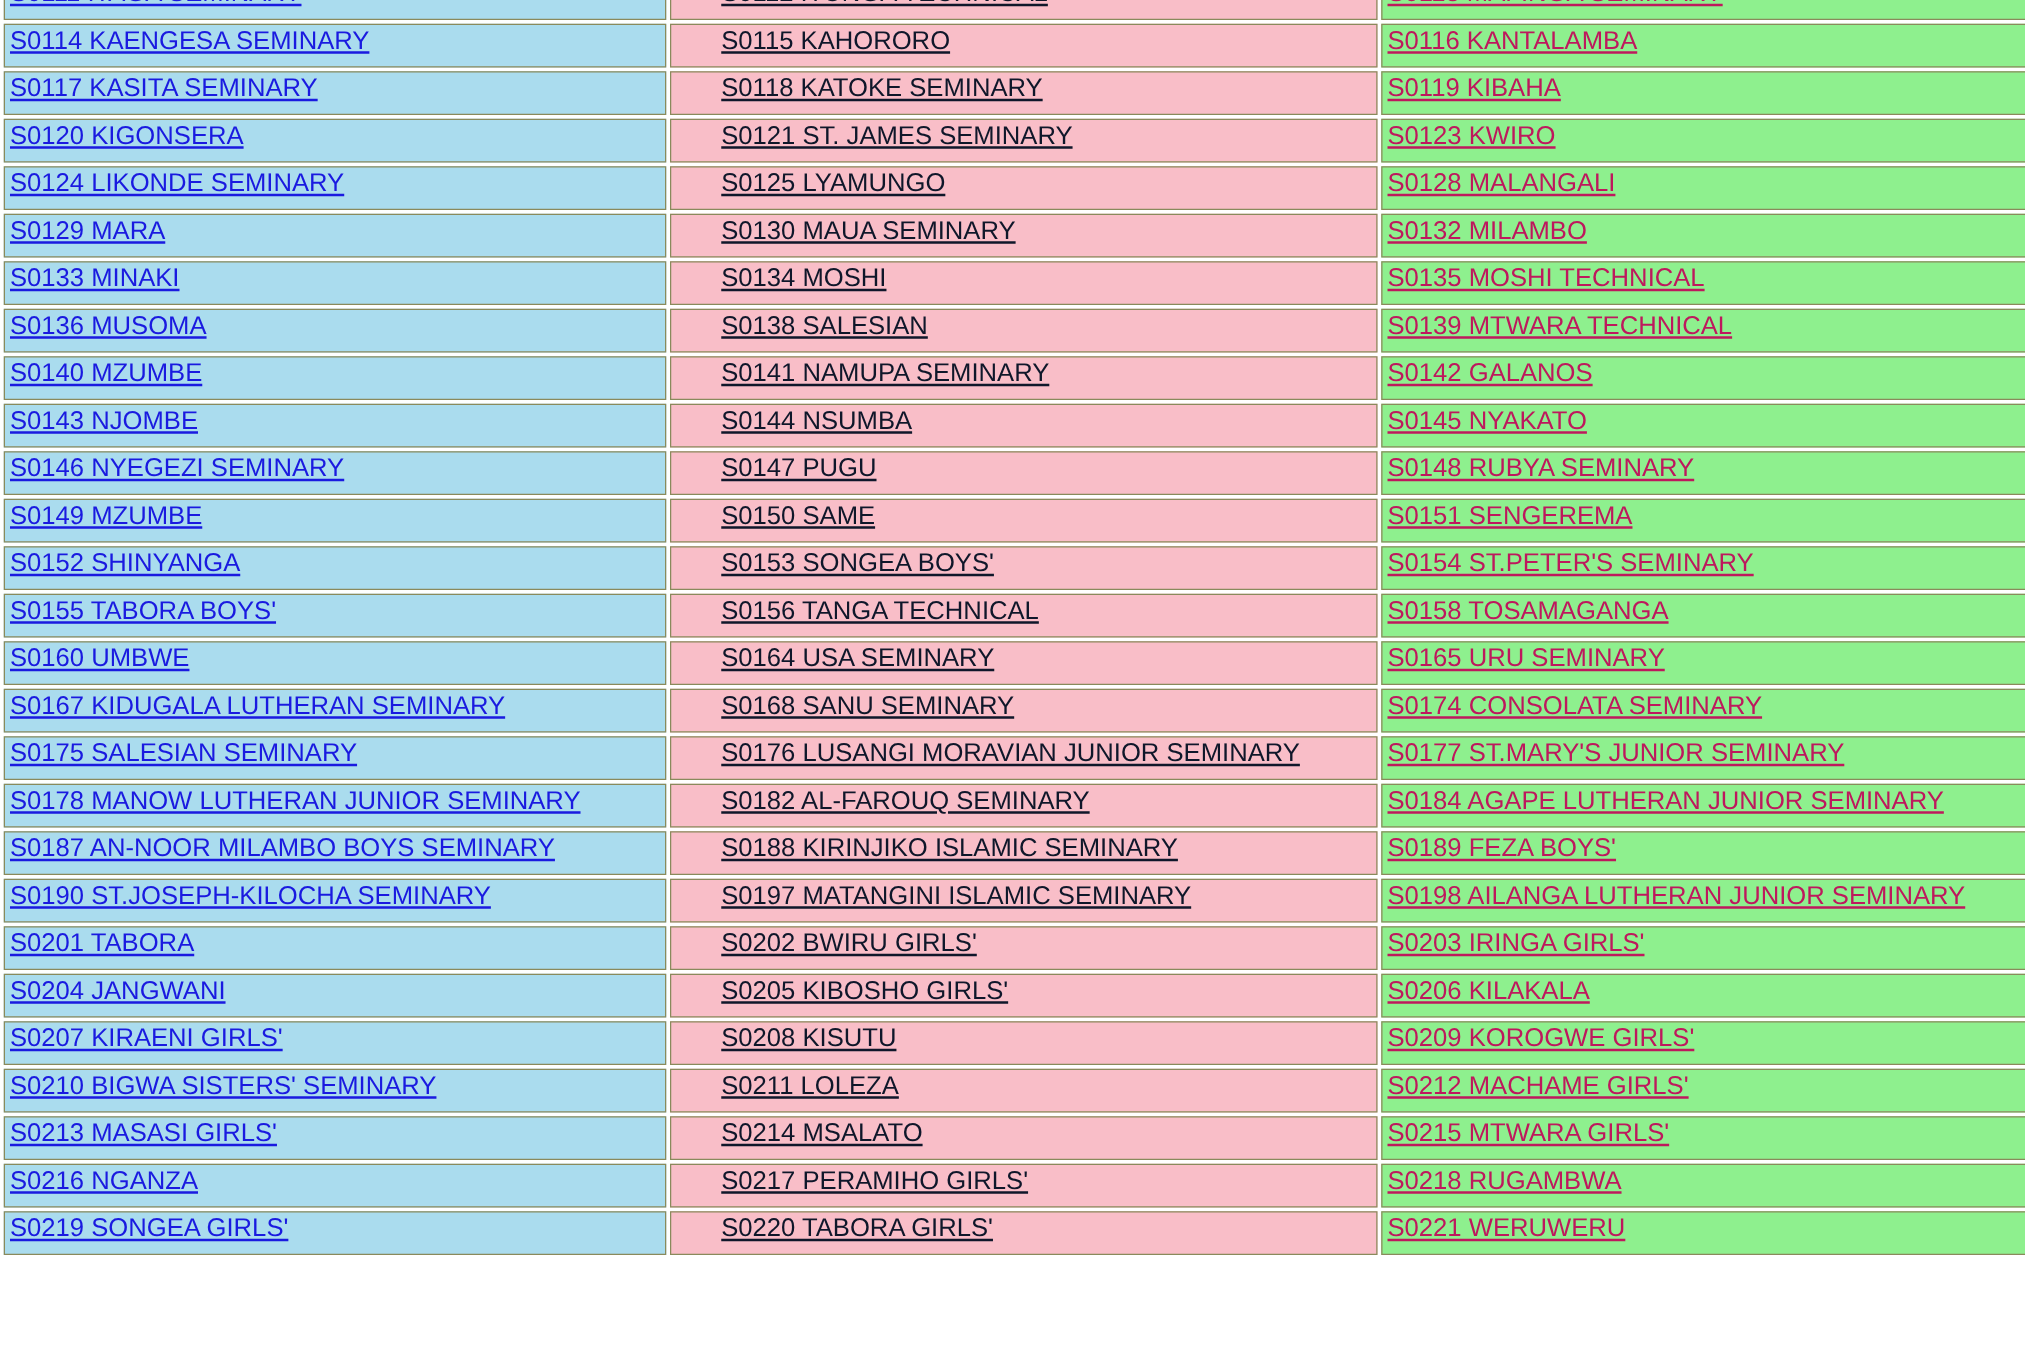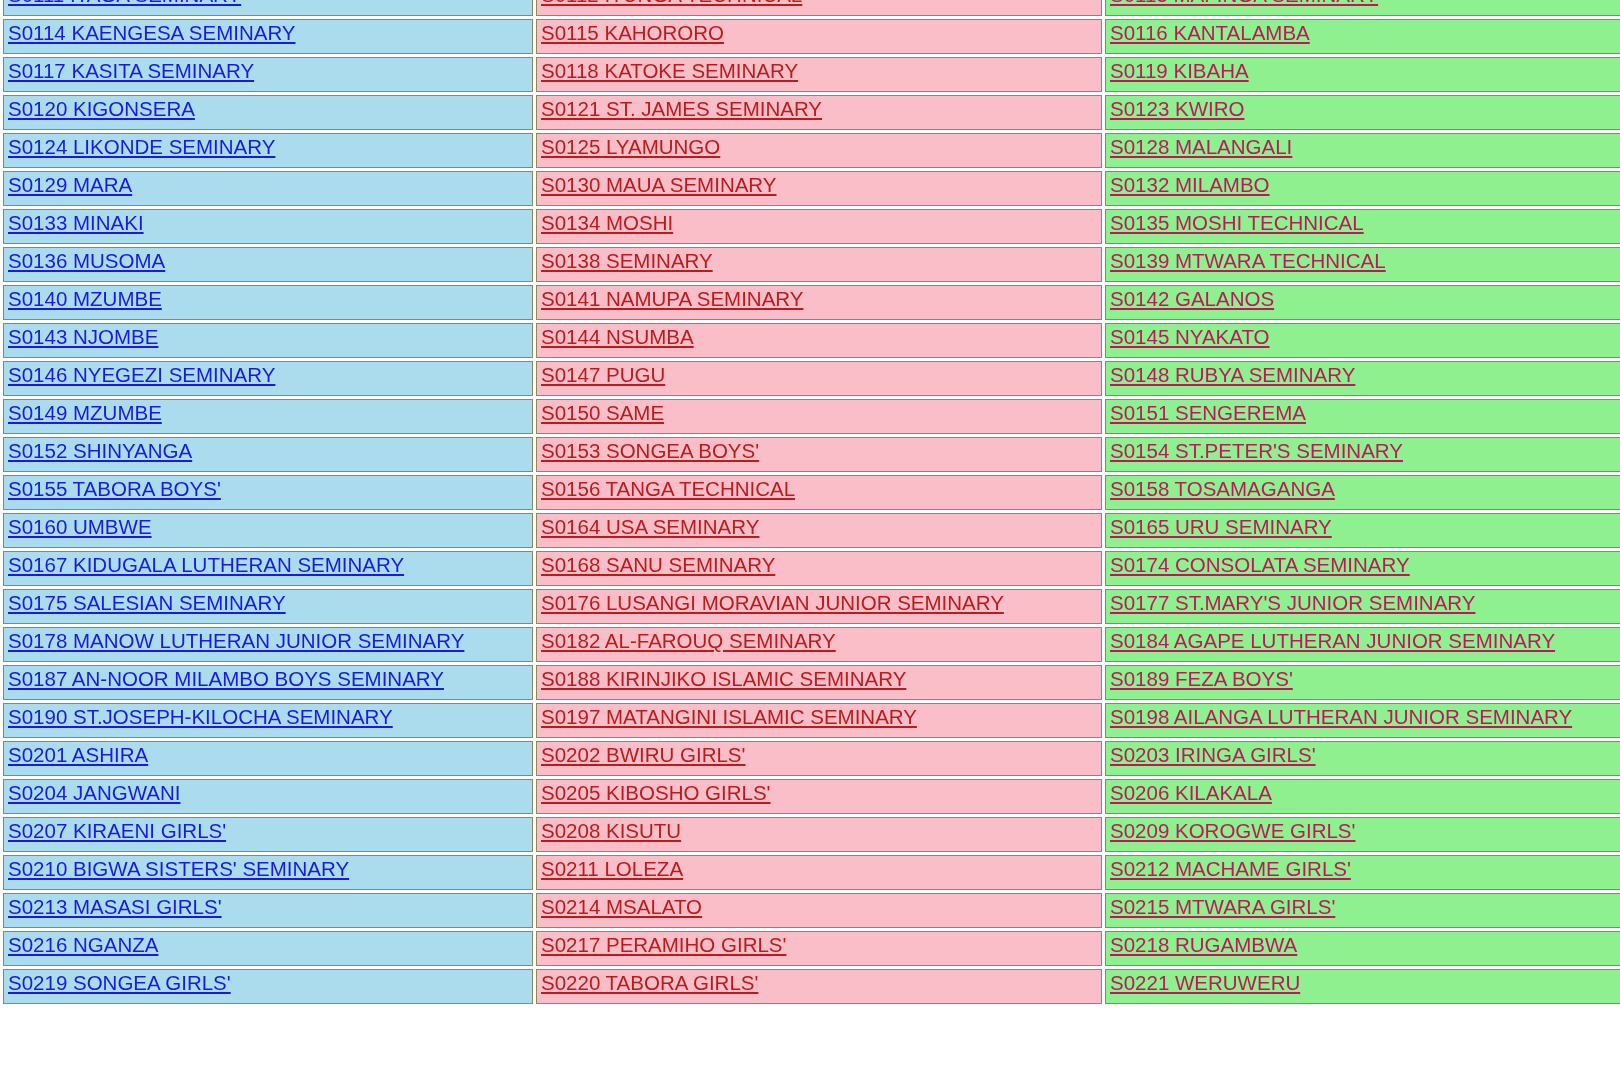--- a/index.html
+++ b/index.html
@@ -37,21 +37,21 @@
   }
   td.col-a { width: 520px; background: #aadcee; }
   td.col-b { width: 556px; background: #f9bec8; }
   td.col-c { width: 520px; background: #8ef08e; }
   a.school-link {
     color: #1a1ae0;
     text-decoration: underline;
     white-space: normal;
     word-break: normal;
   }
-  td.col-b a.school-link { color: #b91c1c; }
+  td.col-b a.school-link { color: #0f172a; margin-left: 36px; }
   td.col-c a.school-link { color: #be185d; }
   
   #sheet .shift {
     position: absolute;
     left: 0;
     top: -22px;
     width: 1620px;
   }
 </style>
 </head>
@@ -91,21 +91,21 @@
             <td class="col-b"><a class="school-link" href="#">S0130 MAUA SEMINARY</a></td>
             <td class="col-c"><a class="school-link" href="#">S0132 MILAMBO</a></td>
           </tr>
           <tr>
             <td class="col-a"><a class="school-link" href="#">S0133 MINAKI</a></td>
             <td class="col-b"><a class="school-link" href="#">S0134 MOSHI</a></td>
             <td class="col-c"><a class="school-link" href="#">S0135 MOSHI TECHNICAL</a></td>
           </tr>
           <tr>
             <td class="col-a"><a class="school-link" href="#">S0136 MUSOMA</a></td>
-            <td class="col-b"><a class="school-link" href="#">S0138 SEMINARY</a></td>
+            <td class="col-b"><a class="school-link" href="#">S0138 SALESIAN</a></td>
             <td class="col-c"><a class="school-link" href="#">S0139 MTWARA TECHNICAL</a></td>
           </tr>
           <tr>
             <td class="col-a"><a class="school-link" href="#">S0140 MZUMBE</a></td>
             <td class="col-b"><a class="school-link" href="#">S0141 NAMUPA SEMINARY</a></td>
             <td class="col-c"><a class="school-link" href="#">S0142 GALANOS</a></td>
           </tr>
           <tr>
             <td class="col-a"><a class="school-link" href="#">S0143 NJOMBE</a></td>
             <td class="col-b"><a class="school-link" href="#">S0144 NSUMBA</a></td>
@@ -155,21 +155,21 @@
             <td class="col-a"><a class="school-link" href="#">S0187 AN-NOOR MILAMBO BOYS SEMINARY</a></td>
             <td class="col-b"><a class="school-link" href="#">S0188 KIRINJIKO ISLAMIC SEMINARY</a></td>
             <td class="col-c"><a class="school-link" href="#">S0189 FEZA BOYS'</a></td>
           </tr>
           <tr>
             <td class="col-a"><a class="school-link" href="#">S0190 ST.JOSEPH-KILOCHA SEMINARY</a></td>
             <td class="col-b"><a class="school-link" href="#">S0197 MATANGINI ISLAMIC SEMINARY</a></td>
             <td class="col-c"><a class="school-link" href="#">S0198 AILANGA LUTHERAN JUNIOR SEMINARY</a></td>
           </tr>
           <tr>
-            <td class="col-a"><a class="school-link" href="#">S0201 ASHIRA</a></td>
+            <td class="col-a"><a class="school-link" href="#">S0201 TABORA</a></td>
             <td class="col-b"><a class="school-link" href="#">S0202 BWIRU GIRLS'</a></td>
             <td class="col-c"><a class="school-link" href="#">S0203 IRINGA GIRLS'</a></td>
           </tr>
           <tr>
             <td class="col-a"><a class="school-link" href="#">S0204 JANGWANI</a></td>
             <td class="col-b"><a class="school-link" href="#">S0205 KIBOSHO GIRLS'</a></td>
             <td class="col-c"><a class="school-link" href="#">S0206 KILAKALA</a></td>
           </tr>
           <tr>
             <td class="col-a"><a class="school-link" href="#">S0207 KIRAENI GIRLS'</a></td>

